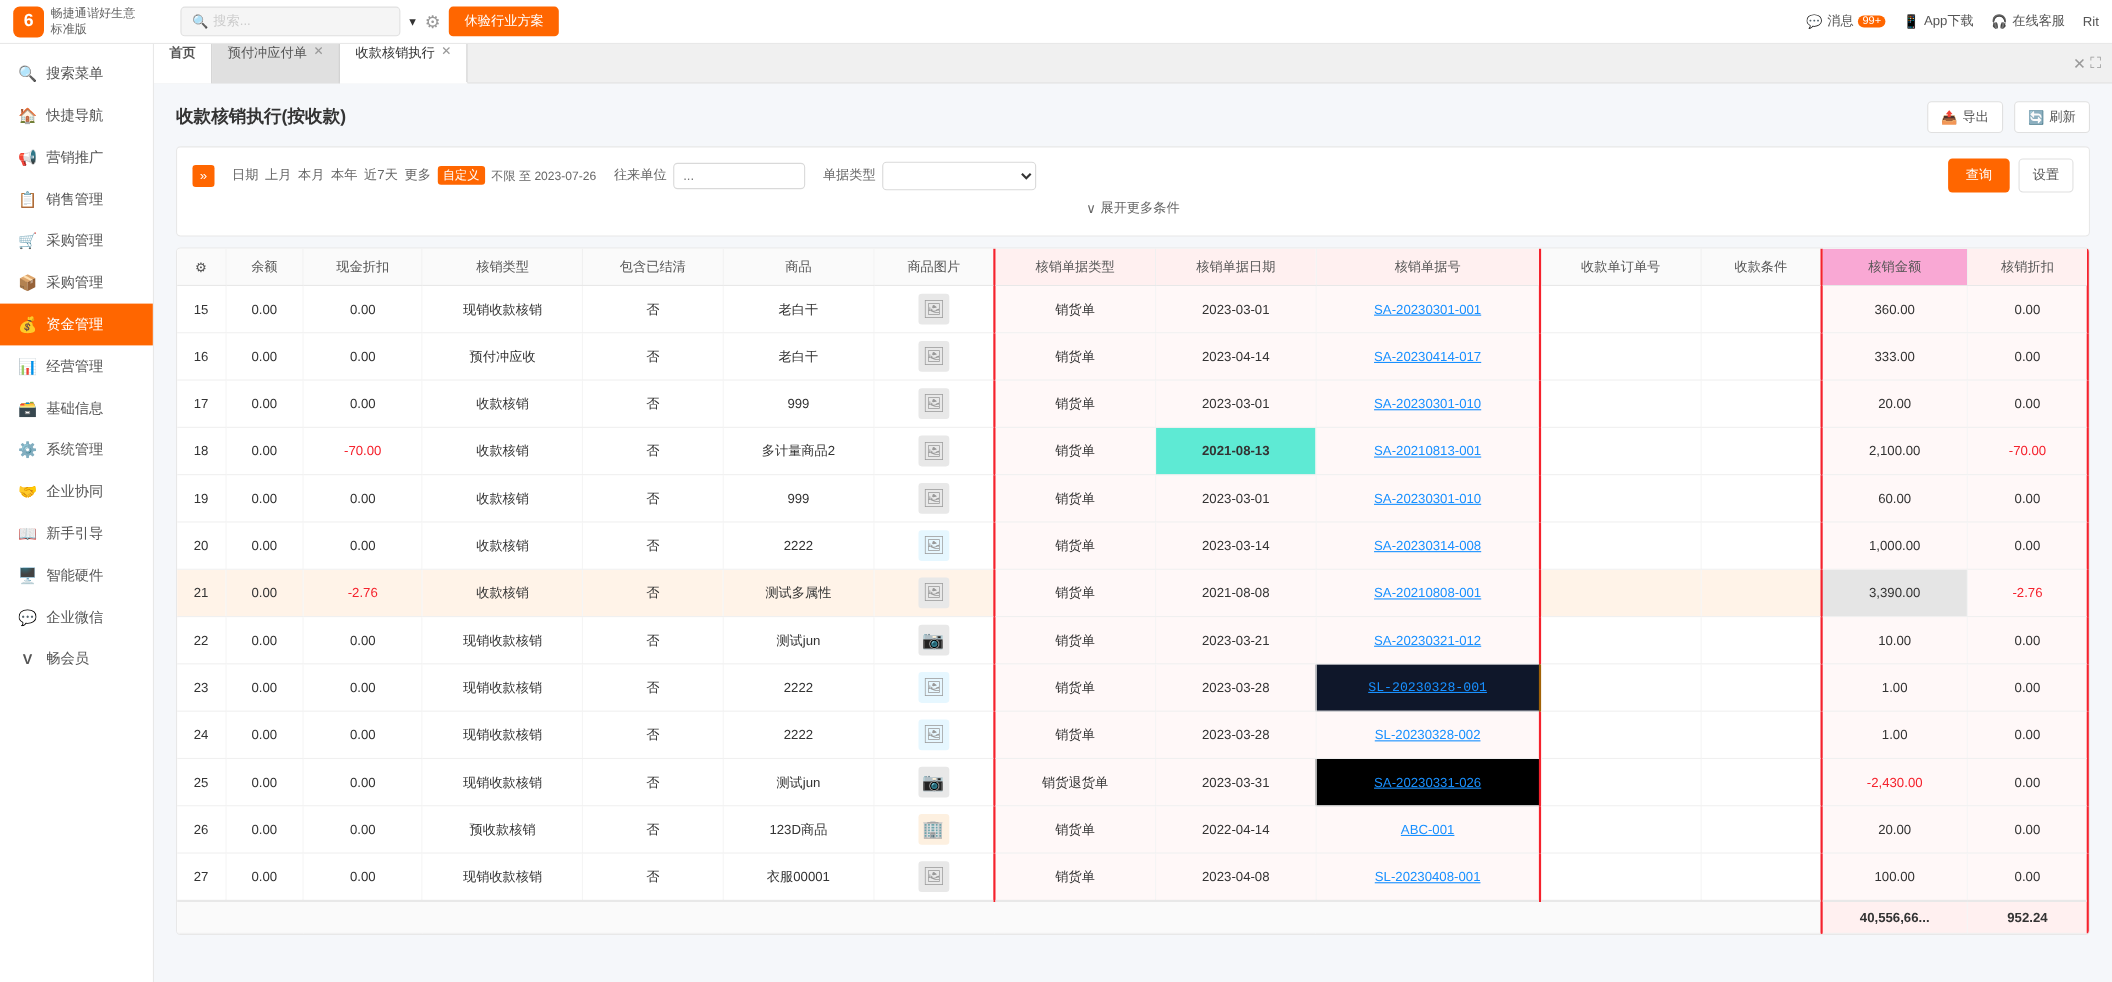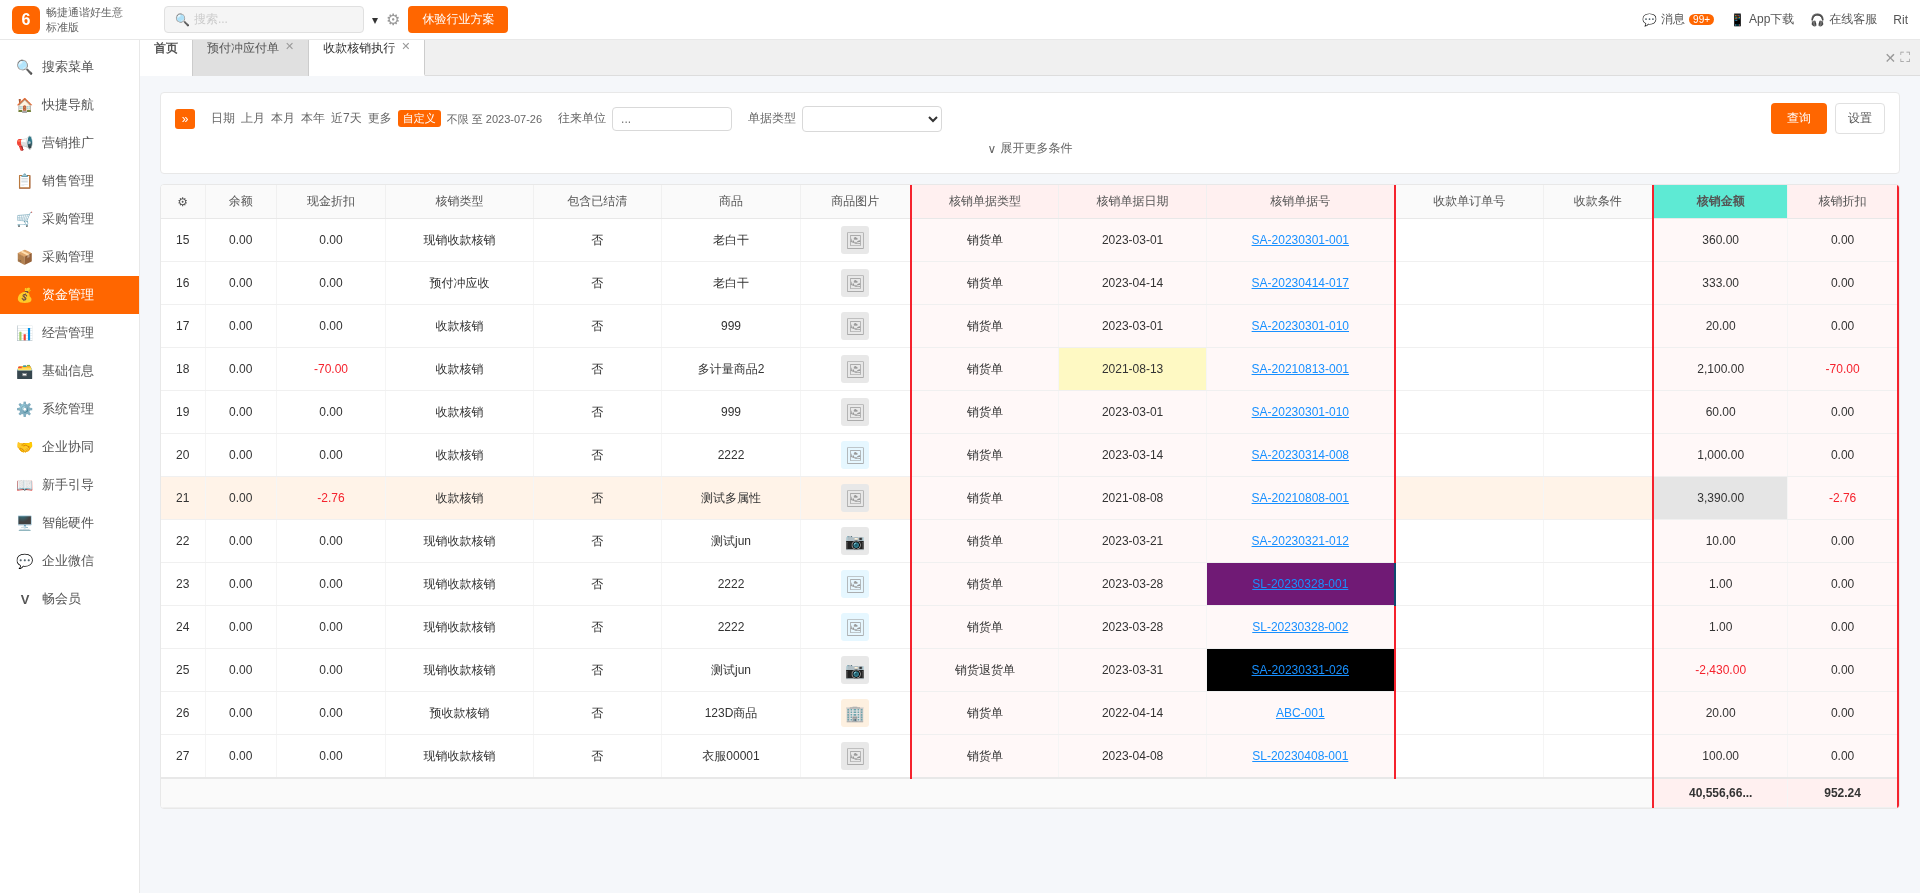--- a/index.html
+++ b/index.html
@@ -203,20 +203,33 @@
         <span class="tab-close">✕</span>
       </div>
       <div class="tab-bar-right">
         <span style="font-size:14px;color:#999;cursor:pointer;">✕</span>
         <span style="font-size:14px;color:#999;cursor:pointer;">⛶</span>
       </div>
     </div>
 
     <div class="content">
 
+      <div class="page-header">
+        <h2 class="page-title">收款核销执行(按收款)</h2>
+        <div class="header-actions">
+          <button class="btn-export">
+            <span>📤</span>
+            <span>导出</span>
+          </button>
+          <button class="btn-refresh">
+            <span>🔄</span>
+            <span>刷新</span>
+          </button>
+        </div>
+      </div>
 
       <div class="filter-bar">
         <div class="filter-row">
           <div style="background:#ff6600;color:white;width:20px;height:20px;display:flex;align-items:center;justify-content:center;border-radius:3px;cursor:pointer;">»</div>
           <div class="filter-item">
             <span class="filter-label">日期</span>
             <span class="filter-link">上月</span>
             <span class="filter-link">本月</span>
             <span class="filter-link">本年</span>
             <span class="filter-link">近7天</span>
@@ -256,21 +269,21 @@
               <th>现金折扣</th>
               <th>核销类型</th>
               <th>包含已结清</th>
               <th>商品</th>
               <th>商品图片</th>
               <th style="border-left:2px solid #f5222d;border-right:1px solid #f0f0f0;background:#fff0f0;">核销单据类型</th>
               <th style="border-right:1px solid #f0f0f0;background:#fff0f0;">核销单据日期</th>
               <th style="border-right:2px solid #f5222d;background:#fff0f0;">核销单据号</th>
               <th>收款单订单号</th>
               <th>收款条件</th>
-              <th style="border-left:2px solid #f5222d;border-right:1px solid #f0f0f0;background:#5eead4;font-weight:bold;">核销金额</th>
+              <th style="border-left:2px solid #f5222d;border-right:1px solid #f0f0f0;background:#f9a8d4;">核销金额</th>
               <th style="border-right:2px solid #f5222d;background:#fff0f0;">核销折扣</th>
             </tr>
           </thead>
           <tbody id="table-body">
           <tr>
       <td>15</td>
       <td>0.00</td>
       <td>0.00</td>
       <td>现销收款核销</td>
       <td>否</td>
@@ -318,21 +331,21 @@
     </tr>
               <tr>
       <td>18</td>
       <td>0.00</td>
       <td class="red-text">-70.00</td>
       <td>收款核销</td>
       <td>否</td>
       <td>多计量商品2</td>
       <td><div class="img-placeholder">🖼</div></td>
       <td style="border-left:2px solid #f5222d;background:#fff8f8;">销货单</td>
-      <td style="background:#fef9c3;">2021-08-13</td>
+      <td style="background:#5eead4;font-weight:bold;">2021-08-13</td>
       <td style="border-right:2px solid #f5222d;background:#fff8f8;"><a class="blue-link">SA-20210813-001</a></td>
       <td></td>
       <td></td>
       <td style="border-left:2px solid #f5222d;background:#fff8f8;">2,100.00</td>
       <td style="border-right:2px solid #f5222d;background:#fff8f8;" class="red-text">-70.00</td>
     </tr>
               <tr>
       <td>19</td>
       <td>0.00</td>
       <td>0.00</td>
@@ -399,21 +412,21 @@
               <tr>
       <td>23</td>
       <td>0.00</td>
       <td>0.00</td>
       <td>现销收款核销</td>
       <td>否</td>
       <td>2222</td>
       <td><div class="img-placeholder img-placeholder-green">🖼</div></td>
       <td style="border-left:2px solid #f5222d;background:#fff8f8;">销货单</td>
       <td style="background:#fff8f8;">2023-03-28</td>
-      <td style="border-right:2px solid #0c4a6e;background:#701a75;"><a class="blue-link">SL-20230328-001</a></td>
+      <td style="border-right:2px solid #a16207;background:#0f172a;font-family:Liberation Mono, monospace;"><a class="blue-link">SL-20230328-001</a></td>
       <td></td>
       <td></td>
       <td style="border-left:2px solid #f5222d;background:#fff8f8;">1.00</td>
       <td style="border-right:2px solid #f5222d;background:#fff8f8;">0.00</td>
     </tr>
               <tr>
       <td>24</td>
       <td>0.00</td>
       <td>0.00</td>
       <td>现销收款核销</td>

